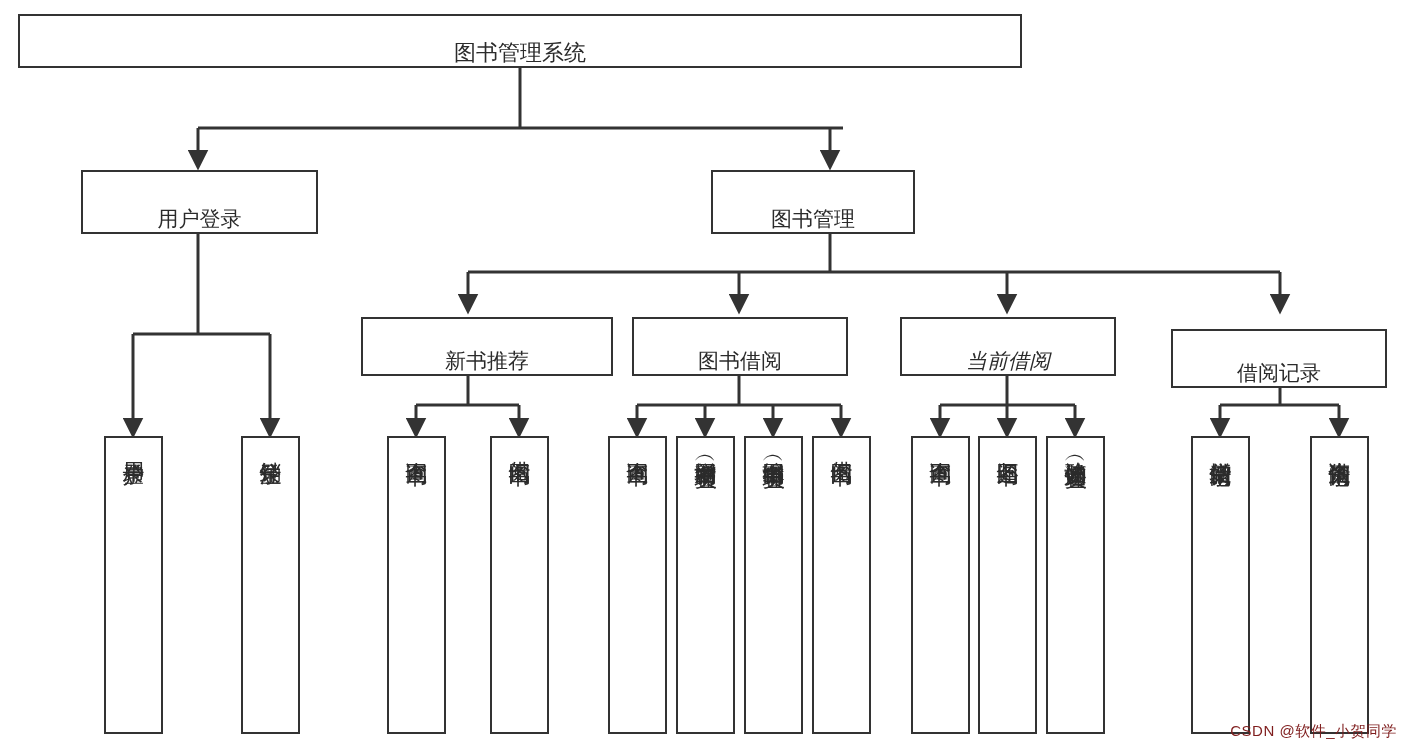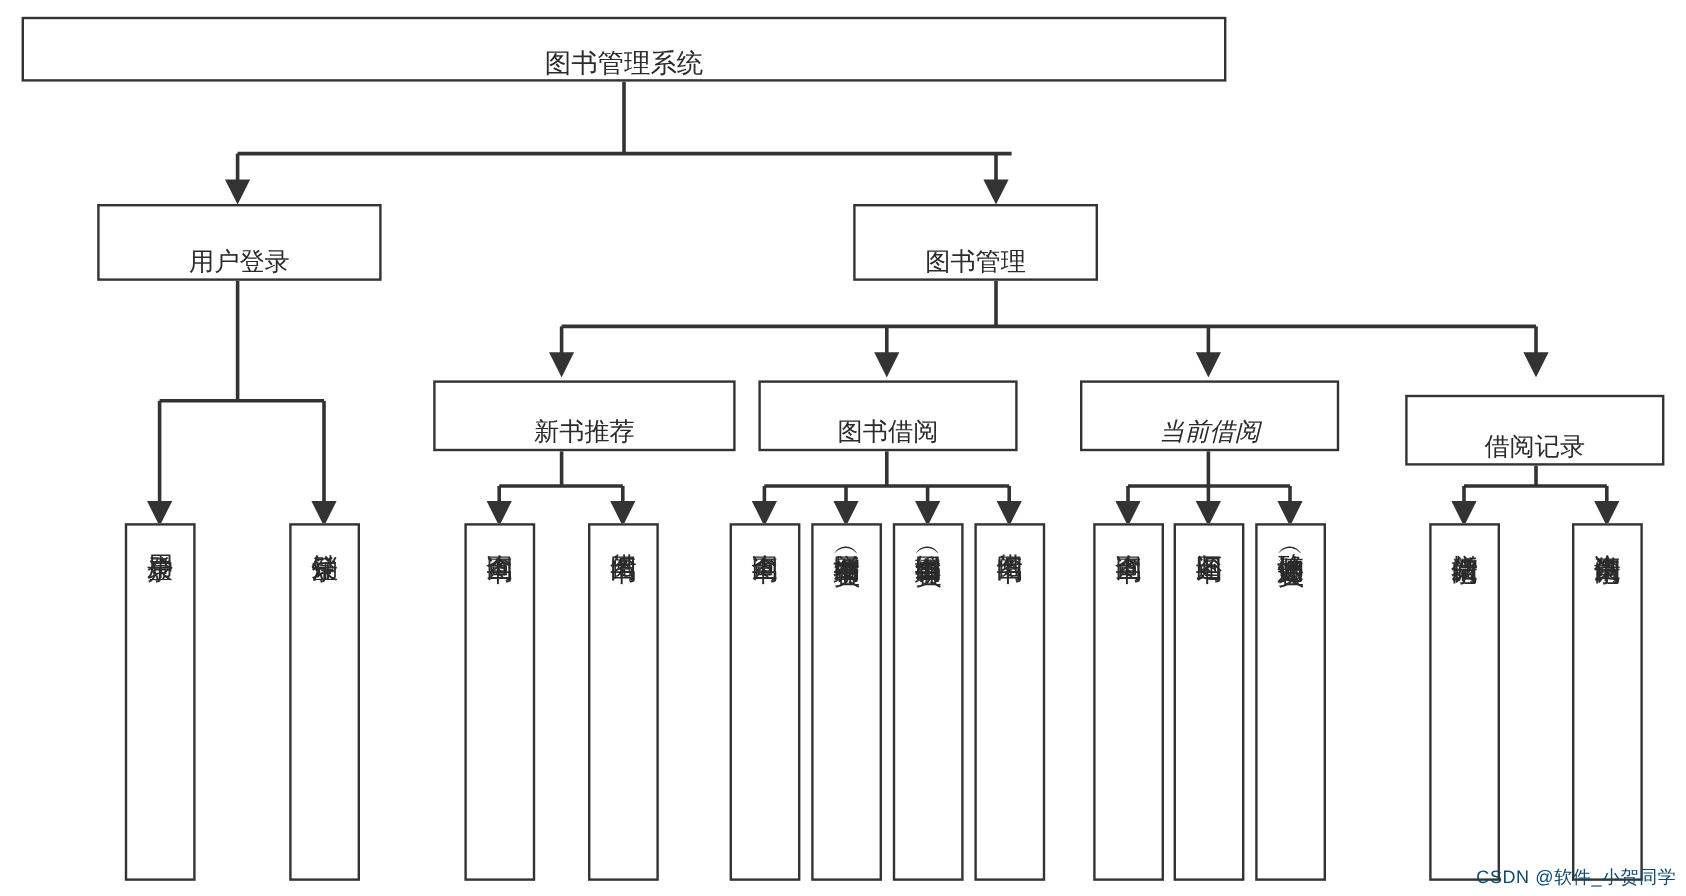--- a/index.html
+++ b/index.html
@@ -60,21 +60,21 @@
     font-size: 22px;
     letter-spacing: 1px;
     line-height: 1;
     white-space: nowrap;
   }
   .watermark {
     position: absolute;
     right: 8px;
     bottom: 6px;
     font-size: 15px;
-    color: #0c4a6e;
+    color: #7f1d1d;
     letter-spacing: 0.5px;
     user-select: none;
     pointer-events: none;
     white-space: nowrap;
   }
 </style>
 </head>
 <body>
 
 <div id="canvas">

